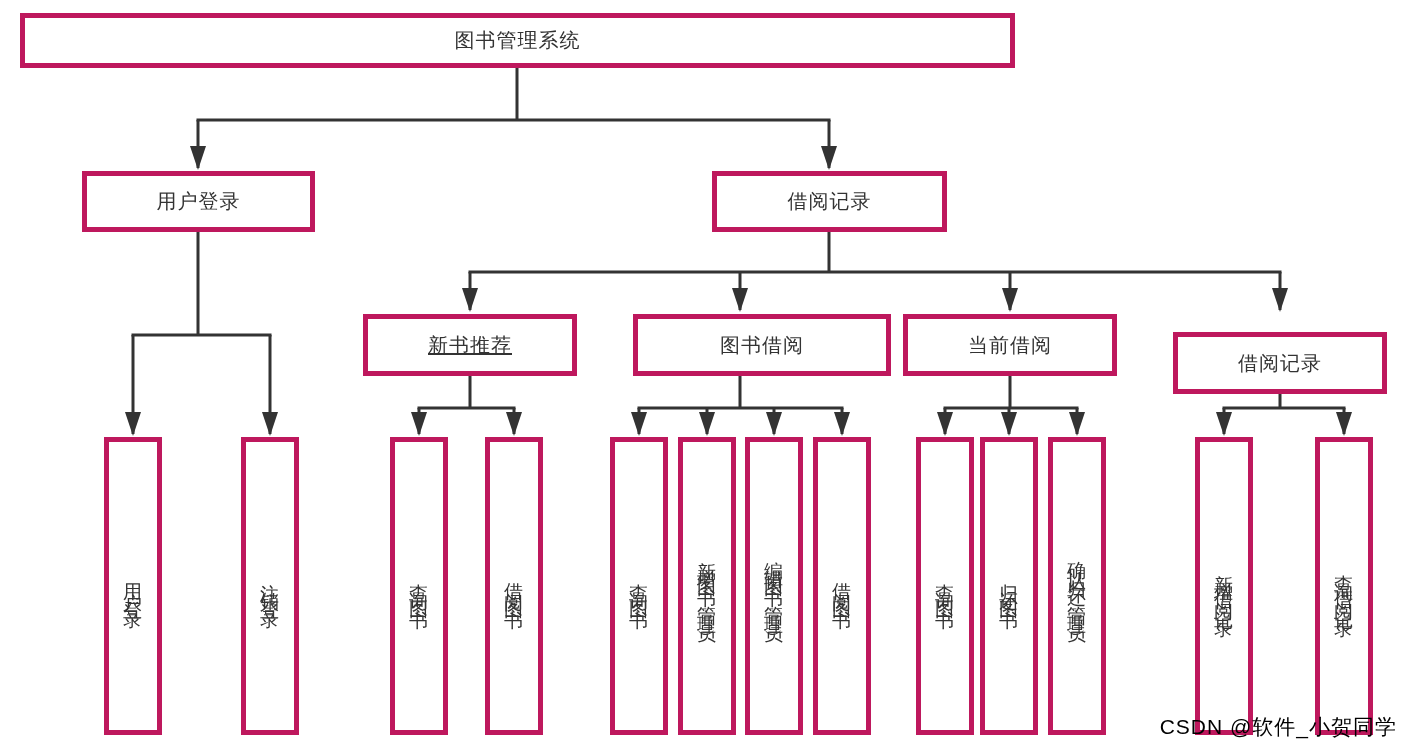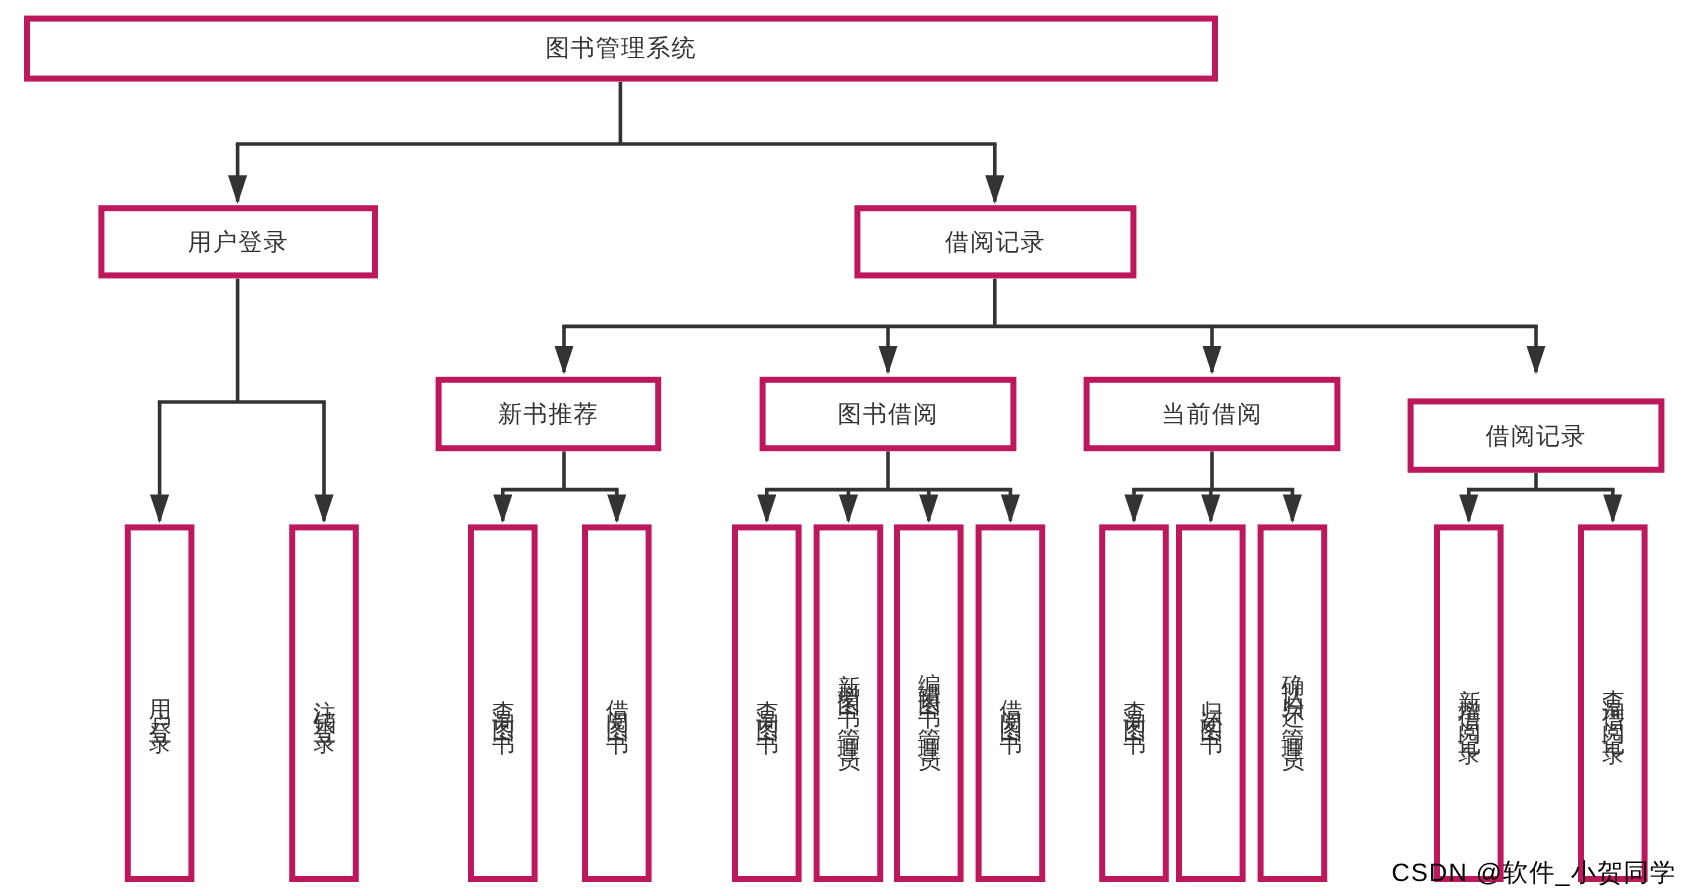--- a/index.html
+++ b/index.html
@@ -73,22 +73,22 @@
       <line x1="1224" y1="408" x2="1224" y2="434" marker-end="url(#arw)"></line>
       <line x1="1344" y1="408" x2="1344" y2="434" marker-end="url(#arw)"></line>
     </g>
   </svg>
 
   <div class="node hnode" style="left:20px;top:13px;width:995px;height:55px;">图书管理系统</div>
 
   <div class="node hnode" style="left:82px;top:171px;width:233px;height:61px;">用户登录</div>
   <div class="node hnode" style="left:712px;top:171px;width:235px;height:61px;">借阅记录</div>
 
-  <div class="node hnode" style="left:363px;top:314px;width:188px;height:62px;">新书推荐</div>
-  <div class="node hnode" style="left:633px;top:314px;width:214px;height:62px;">图书借阅</div>
+  <div class="node hnode" style="left:363px;top:314px;width:214px;height:62px;text-decoration:underline;">新书推荐</div>
+  <div class="node hnode" style="left:633px;top:314px;width:258px;height:62px;">图书借阅</div>
   <div class="node hnode" style="left:903px;top:314px;width:214px;height:62px;text-align:center;">当前借阅</div>
   <div class="node hnode" style="left:1173px;top:332px;width:214px;height:62px;">借阅记录</div>
 
   <div class="node vnode" style="left:104px;top:437px;width:58px;height:298px;">用户登录</div>
   <div class="node vnode" style="left:241px;top:437px;width:58px;height:298px;">注销登录</div>
 
   <div class="node vnode" style="left:390px;top:437px;width:58px;height:298px;">查询图书</div>
   <div class="node vnode" style="left:485px;top:437px;width:58px;height:298px;">借阅图书</div>
 
   <div class="node vnode" style="left:610px;top:437px;width:58px;height:298px;">查询图书</div>

